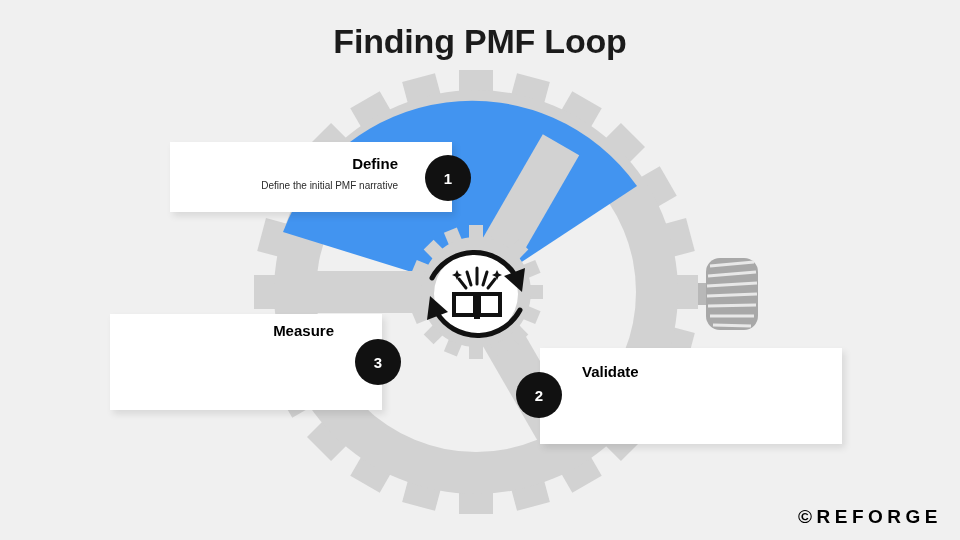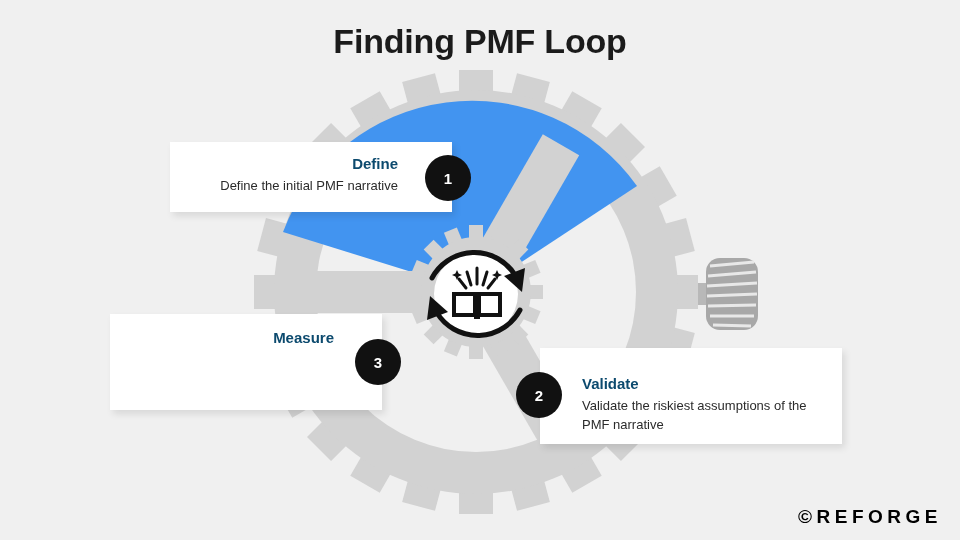--- a/index.html
+++ b/index.html
@@ -91,27 +91,27 @@
     position: absolute;
     background: #ffffff;
     box-shadow: 3px 4px 7px rgba(0,0,0,0.10);
     z-index: 10;
     padding: 14px 18px;
   }
 
   .card-title {
     font-size: 15px;
     font-weight: bold;
-    color: #0c4a6e;
+    color: #000000;
     line-height: 20px;
     margin-bottom: 2px;
   }
 
   .card-desc {
-    font-size: 13px;
+    font-size: 10px;
     color: #2b2b2b;
     line-height: 19px;
   }
 
   .card-right {
     text-align: right;
   }
 
   .card-left {
     text-align: left;
@@ -125,30 +125,30 @@
     height: 70px;
     padding: 12px 54px 12px 16px;
   }
 
   
   #card-validate {
     left: 540px;
     top: 348px;
     width: 302px;
     height: 96px;
-    padding: 26px 16px 14px 42px;
+    padding: 14px 16px 14px 42px;
   }
 
   
   #card-measure {
     left: 110px;
     top: 314px;
     width: 272px;
     height: 96px;
-    padding: 14px 48px 14px 16px;
+    padding: 7px 48px 14px 16px;
   }
 
   
   .badge {
     position: absolute;
     border-radius: 50%;
     background: #111111;
     color: #ffffff;
     font-size: 15px;
     font-weight: bold;
@@ -395,21 +395,20 @@
   </div>
 
   <div class="card card-right" id="card-define">
     <div class="card-title">Define</div>
     <div class="card-desc">Define the initial PMF narrative</div>
   </div>
   <div class="badge" id="badge-1">1</div>
 
   <div class="card card-left" id="card-validate">
     <div class="card-title">Validate</div>
-    <div class="card-desc">Validate the riskiest assumptions of the PMF narrative</div>
   </div>
   <div class="badge" id="badge-2">2</div>
 
   <div class="card card-right" id="card-measure">
     <div class="card-title">Measure</div>
   </div>
   <div class="badge" id="badge-3">3</div>
 
   <div class="logo">©REFORGE</div>
 

